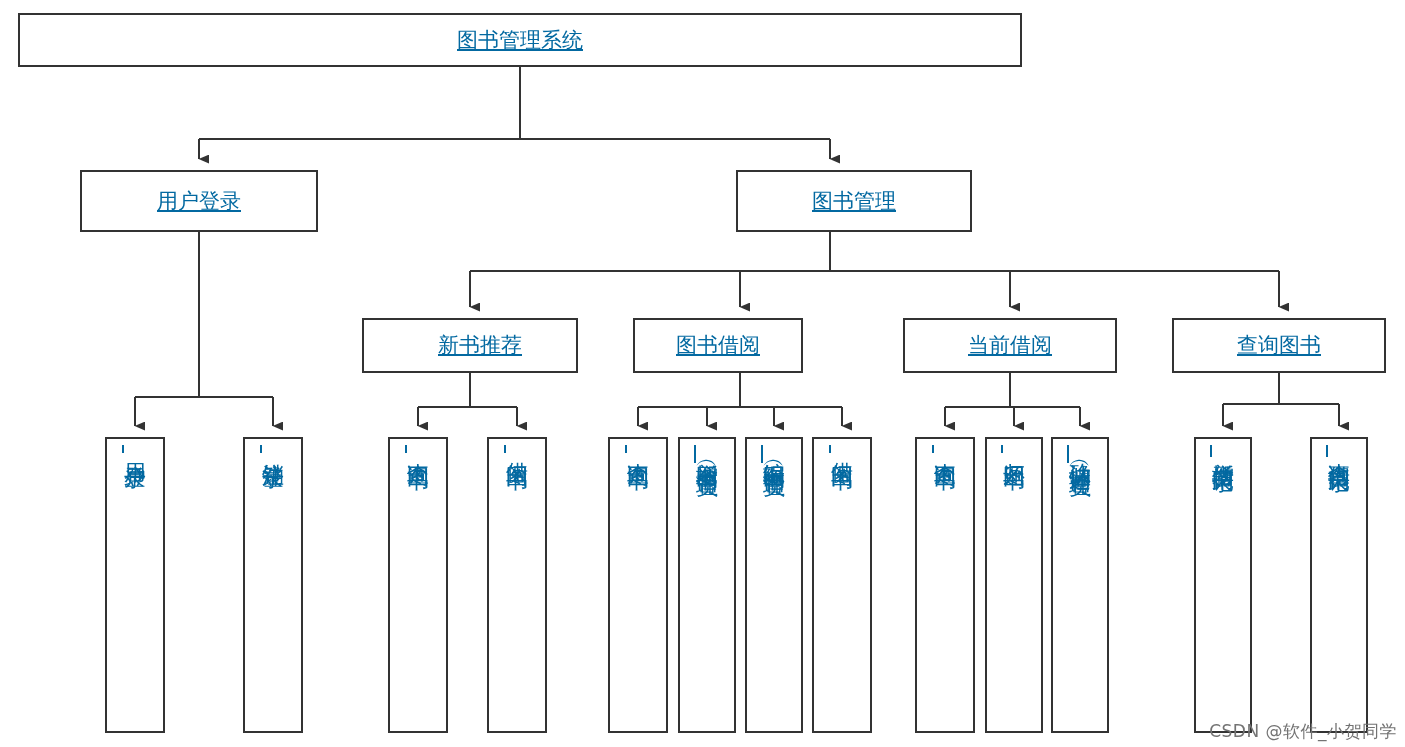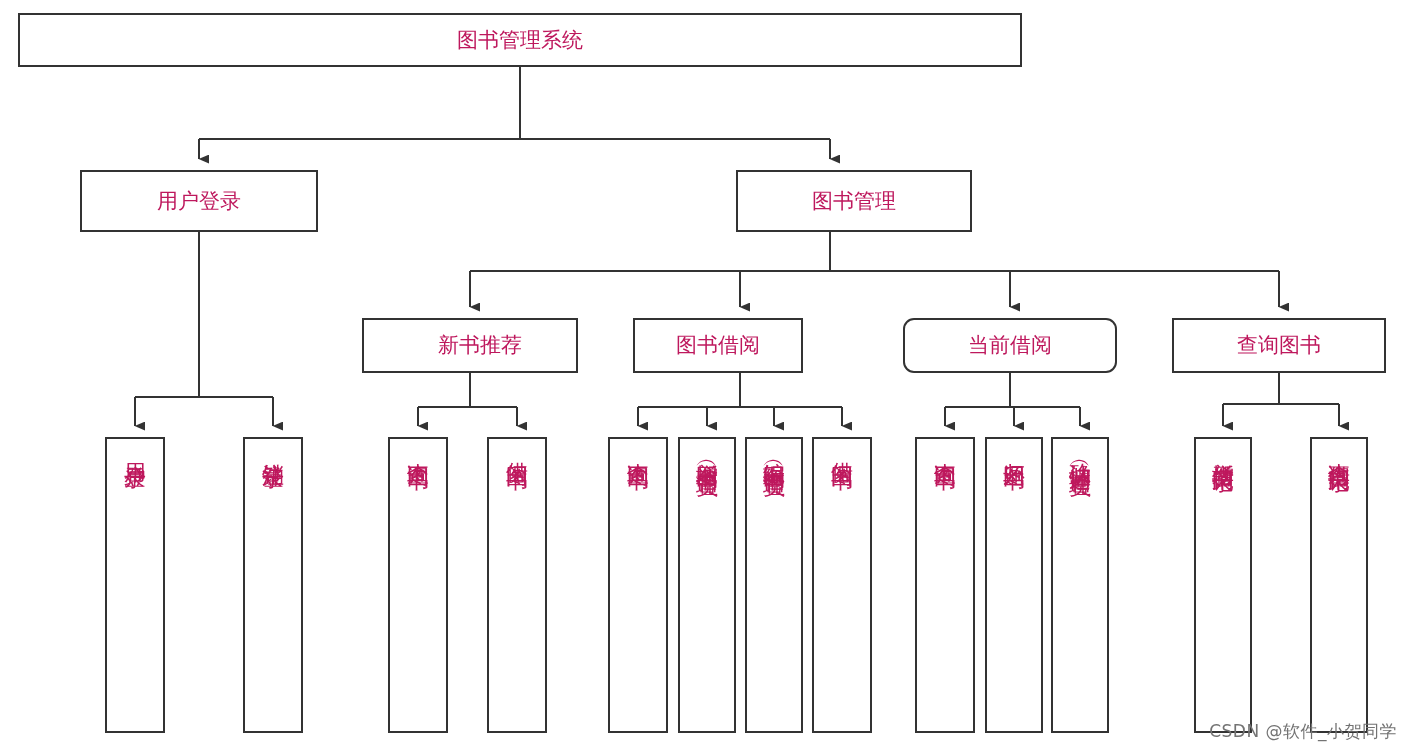--- a/index.html
+++ b/index.html
@@ -26,24 +26,25 @@
     position: absolute;
     box-sizing: border-box;
     background: #ffffff;
     border: 2px solid #333333;
     display: flex;
     align-items: center;
     justify-content: center;
     overflow: hidden;
   }
   .node-label {
-    color: #be185d;
+    color: #0369a1;
     text-align: right;
     line-height: 1.18;
     white-space: pre;
+    text-decoration: underline;
   }
   .h-node .node-label {
     font-size: 21px;
   }
   .v-node {
     align-items: flex-start;
     justify-content: center;
     padding-top: 6px;
   }
   .v-node .node-label {
@@ -119,21 +120,21 @@
       </div>
       <div class="node h-node" style="left: 736px; top: 170px; width: 236px; height: 62px;">
         <span class="node-label">图书管理</span>
       </div>
       <div class="node h-node" style="left: 362px; top: 318px; width: 216px; height: 55px; padding-left: 20px;">
         <span class="node-label">新书推荐</span>
       </div>
       <div class="node h-node" style="left: 633px; top: 318px; width: 170px; height: 55px;">
         <span class="node-label">图书借阅</span>
       </div>
-      <div class="node h-node" style="left: 903px; top: 318px; width: 214px; height: 55px; border-radius: 11px;">
+      <div class="node h-node" style="left: 903px; top: 318px; width: 214px; height: 55px;">
         <span class="node-label">当前借阅</span>
       </div>
       <div class="node h-node" style="left: 1172px; top: 318px; width: 214px; height: 55px;">
         <span class="node-label">查询图书</span>
       </div>
       <div class="node v-node" style="left: 105px; top: 437px; width: 60px; height: 296px;">
         <span class="node-label">用户登录</span>
       </div>
       <div class="node v-node" style="left: 243px; top: 437px; width: 60px; height: 296px;">
         <span class="node-label">注销登录</span>

